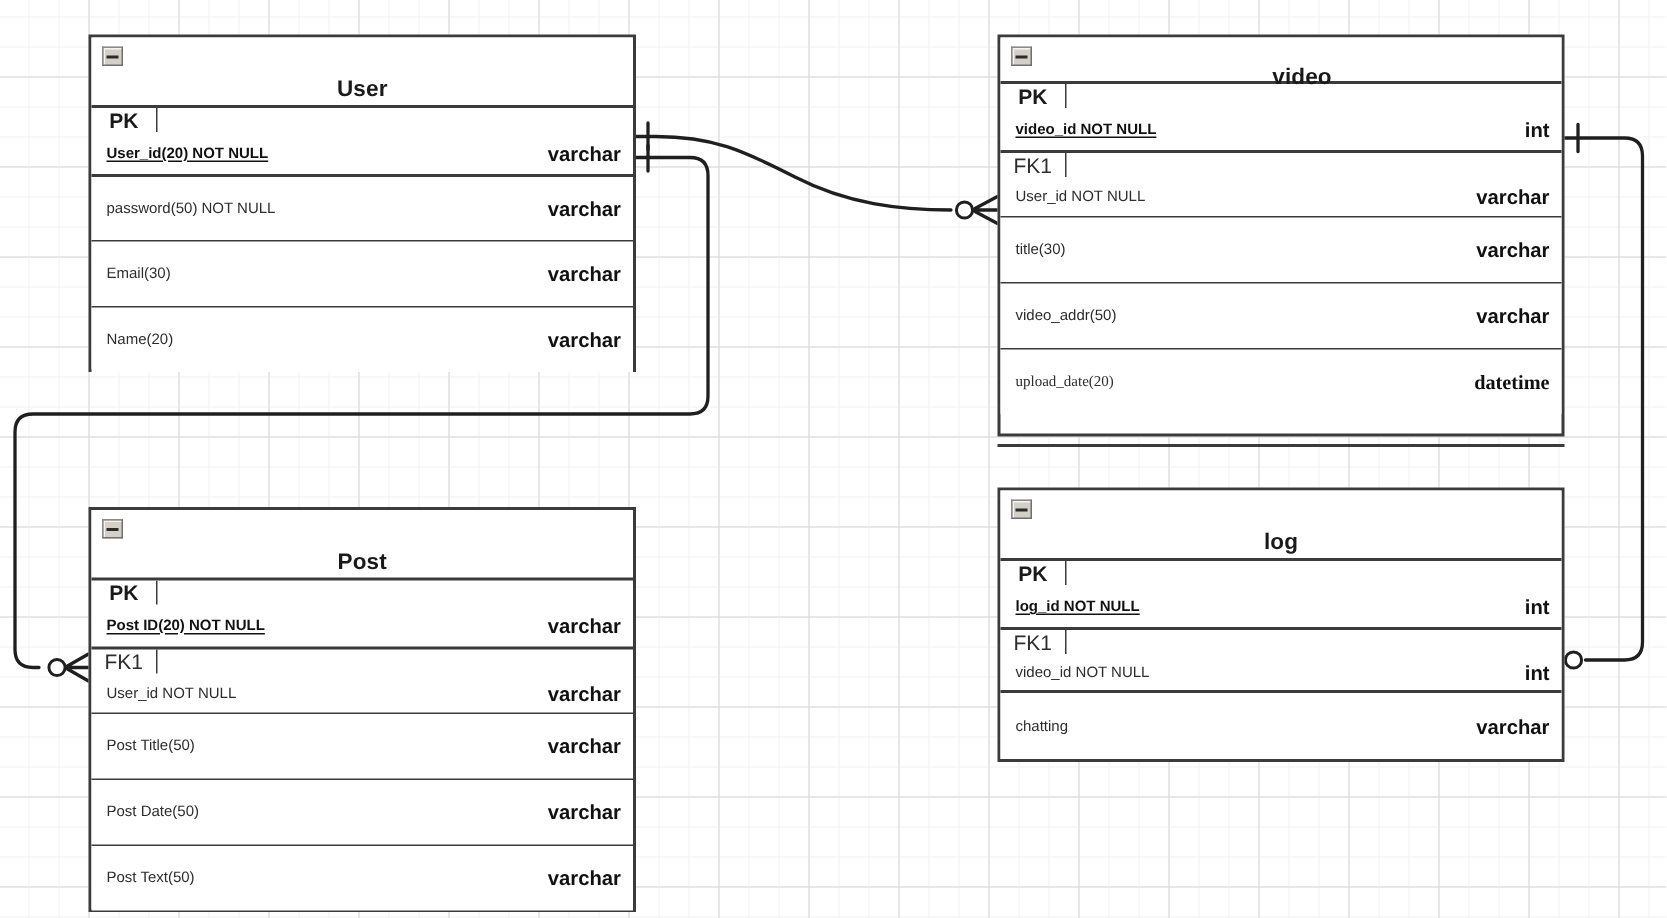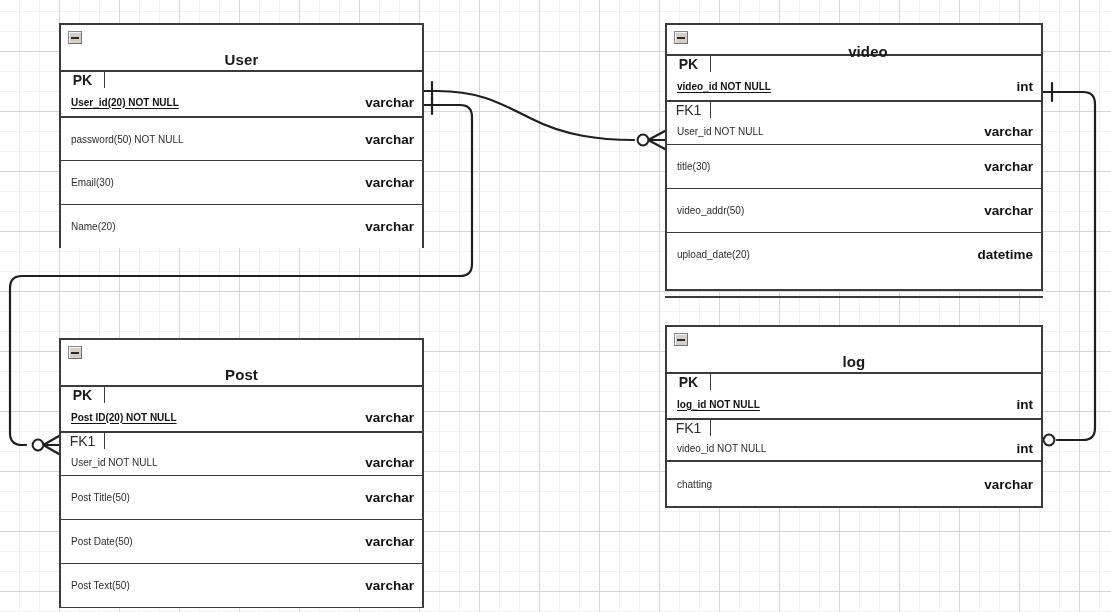--- a/index.html
+++ b/index.html
@@ -256,21 +256,21 @@
         <span class="type">varchar</span>
       </div>
     </div>
     <div class="row" style="height:44px;">
       <div class="cell-key" style="width:44px;"></div>
       <div class="cell-body">
         <span class="attr">video_addr(50)</span>
         <span class="type">varchar</span>
       </div>
     </div>
-    <div class="row" style="height:44px;">
+    <div class="row" style="height:44px;font-family:Liberation Serif, serif;">
       <div class="cell-key" style="width:44px;"></div>
       <div class="cell-body">
         <span class="attr">upload_date(20)</span>
         <span class="type">datetime</span>
       </div>
     </div>
   </div>
   <div class="double-rule" style="left:665px; top:296px; width:378px;"></div>
 
   <div class="entity" id="ent-post" style="left:59px; top:338px; width:365px; height:270px;">

